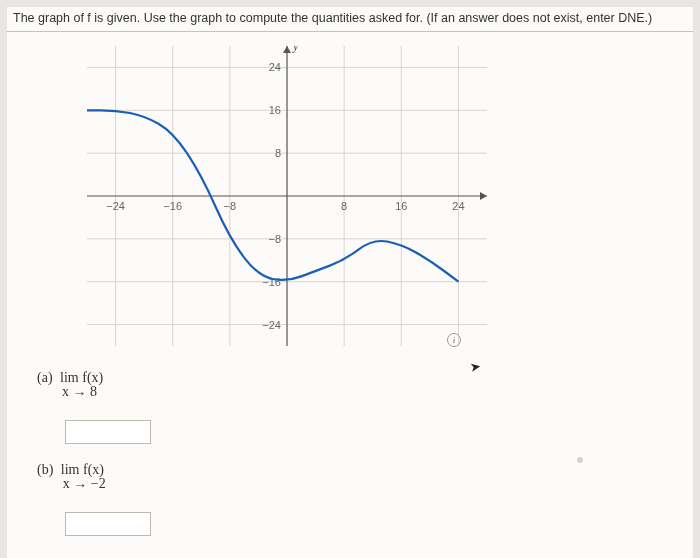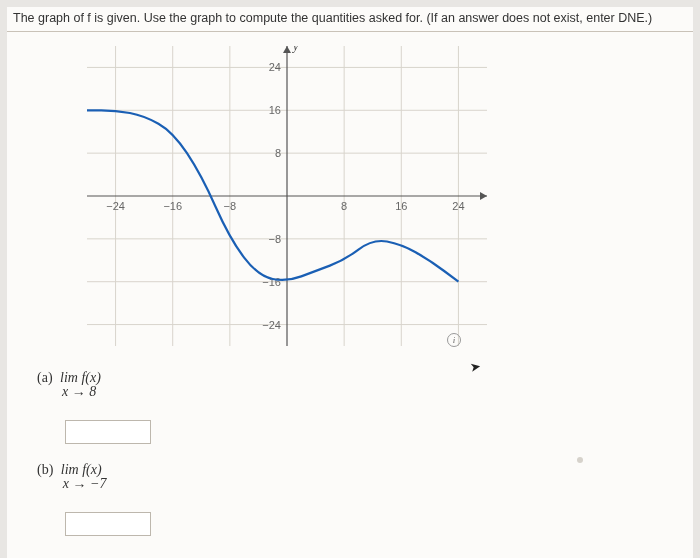--- a/index.html
+++ b/index.html
@@ -28,21 +28,21 @@
 }
 svg.chart { display: block; }
 .questions {
   padding: 24px 0 0 30px;
   font-family: "Times New Roman", Times, serif;
   font-size: 14px;
   color: #333;
 }
 .q-row { margin-bottom: 10px; }
 .q-label { display: inline-block; vertical-align: top; margin-right: 4px; }
-.limit { display: inline-block; vertical-align: top; font-style: italic; }
+.limit { display: inline-block; vertical-align: top; }
 .limit .top { font-size: 14px; }
 .limit .sub { font-size: 14px; display: block; margin-top: -2px; margin-left: 2px; }
 .answer-box {
   width: 86px;
   height: 24px;
   border: 1px solid #bdb7ad;
   background: #fff;
   margin: 10px 0 18px 28px;
   padding: 2px 4px;
   font-size: 12px;
@@ -151,19 +151,19 @@
         <span class="top">lim  f(x)</span>
         <span class="sub">x → 8</span>
       </span>
     </div>
     <input class="answer-box" value="" style="">
 
     <div class="q-row">
       <span class="q-label">(b)</span>
       <span class="limit">
         <span class="top">lim  f(x)</span>
-        <span class="sub">x → −7</span>
+        <span class="sub">x → −2</span>
       </span>
     </div>
     <input class="answer-box" value="" style="">
   </div>
 
 </div>
 
 </body></html>

